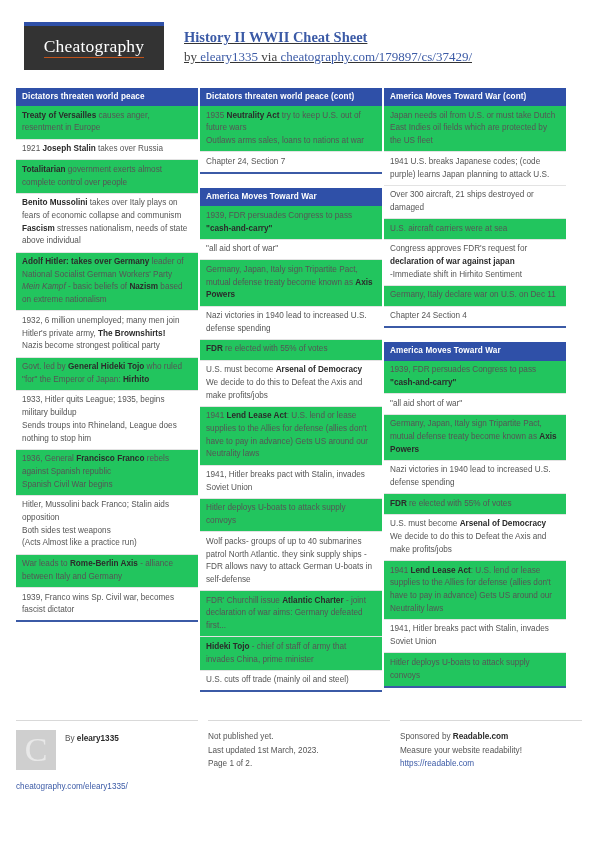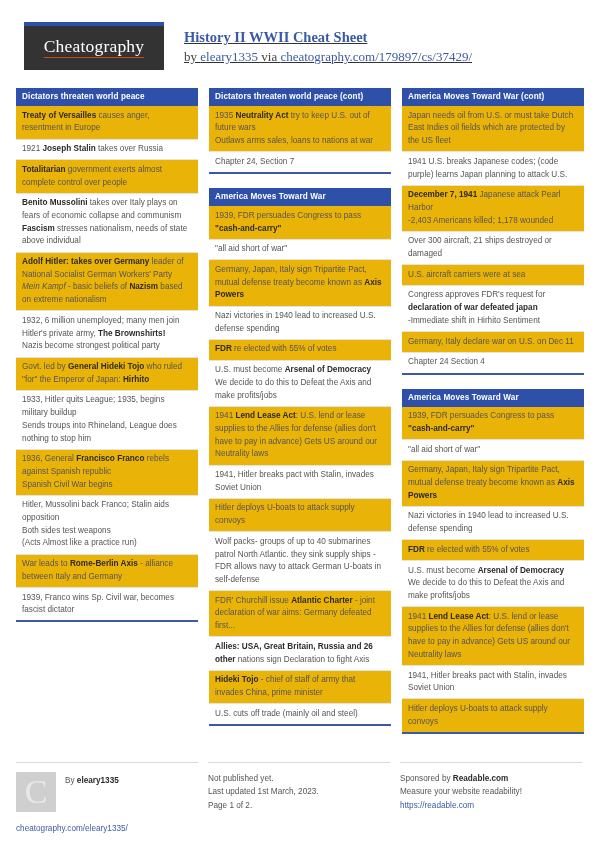--- a/index.html
+++ b/index.html
@@ -75,23 +75,22 @@
     line-height: 1.3;
   }
   .byline a {
     color: #3b5aa6;
     text-decoration: none;
   }
 
   
   .columns {
     display: flex;
-    gap: 10px;
+    gap: 2px;
     align-items: flex-start;
-    justify-content: space-between;
   }
   .col {
     width: 182px;
     flex: 0 0 182px;
   }
 
   
   .cs-table {
     margin-bottom: 14px;
     border-bottom: 2px solid #3b5aa6;
@@ -107,21 +106,21 @@
   }
   .cs-row {
     font-size: 8.2px;
     line-height: 1.55;
     padding: 3.5px 6px 3.5px 6px;
     border-bottom: 1px solid #e3e3e3;
     color: #555555;
     background: #ffffff;
   }
   .cs-row.alt {
-    background: #eab308;
+    background: #22c55e;
   }
   .cs-row:last-child {
     border-bottom: none;
   }
   .cs-row b {
     color: #2b2b2b;
     font-weight: bold;
   }
   .cs-row i {
   }
@@ -218,34 +217,32 @@
           <div class="cs-row"><span>"all aid short of war"</span></div>
           <div class="cs-row alt"><span>Germany, Japan, Italy sign Tripartite Pact, mutual defense treaty become known as </span><b>Axis Powers</b></div>
           <div class="cs-row"><span>Nazi victories in 1940 lead to increased U.S. defense spending</span></div>
           <div class="cs-row alt"><b>FDR</b><span> re elected with 55% of votes</span></div>
           <div class="cs-row"><span>U.S. must become </span><b>Arsenal of Democracy</b><br><span>We decide to do this to Defeat the Axis and make profits/jobs</span></div>
           <div class="cs-row alt"><span>1941 </span><b>Lend Lease Act</b><span>: U.S. lend or lease supplies to the Allies for defense (allies don't have to pay in advance) Gets US around our Neutrality laws</span></div>
           <div class="cs-row"><span>1941, Hitler breaks pact with Stalin, invades Soviet Union</span></div>
           <div class="cs-row alt"><span>Hitler deploys U-boats to attack supply convoys</span></div>
           <div class="cs-row"><span>Wolf packs- groups of up to 40 submarines patrol North Atlantic. they sink supply ships - FDR allows navy to attack German U-boats in self-defense</span></div>
           <div class="cs-row alt"><span>FDR' Churchill issue </span><b>Atlantic Charter</b><span> - joint declaration of war aims: Germany defeated first...</span></div>
-          <div class="cs-row"><b>Allies: USA, Great Britain, Russia and 26 other</b><span> nations sign Declaration to fight Axis</span></div>
           <div class="cs-row alt"><b>Hideki Tojo</b><span> - chief of staff of army that invades China, prime minister</span></div>
           <div class="cs-row"><span>U.S. cuts off trade (mainly oil and steel)</span></div>
         </div>
       </div>
     <div class="col">
         <div class="cs-table">
           <div class="cs-title">America Moves Toward War (cont)</div>
           <div class="cs-row alt"><span>Japan needs oil from U.S. or must take Dutch East Indies oil fields which are protected by the US fleet</span></div>
           <div class="cs-row"><span>1941 U.S. breaks Japanese codes; (code purple) learns Japan planning to attack U.S.</span></div>
-          <div class="cs-row alt"><b>December 7, 1941</b><span> Japanese attack Pearl Harbor</span><br><span>-2,403 Americans killed; 1,178 wounded</span></div>
           <div class="cs-row"><span>Over 300 aircraft, 21 ships destroyed or damaged</span></div>
           <div class="cs-row alt"><span>U.S. aircraft carriers were at sea</span></div>
-          <div class="cs-row"><span>Congress approves FDR's request for </span><b>declaration of war defeated japan</b><br><span>-Immediate shift in Hirhito Sentiment</span></div>
+          <div class="cs-row"><span>Congress approves FDR's request for </span><b>declaration of war against japan</b><br><span>-Immediate shift in Hirhito Sentiment</span></div>
           <div class="cs-row alt"><span>Germany, Italy declare war on U.S. on Dec 11</span></div>
           <div class="cs-row"><span>Chapter 24 Section 4</span></div>
         </div>
         <div class="cs-table">
           <div class="cs-title">America Moves Toward War</div>
           <div class="cs-row alt"><span>1939, FDR persuades Congress to pass </span><br><b>"cash-and-carry"</b></div>
           <div class="cs-row"><span>"all aid short of war"</span></div>
           <div class="cs-row alt"><span>Germany, Japan, Italy sign Tripartite Pact, mutual defense treaty become known as </span><b>Axis Powers</b></div>
           <div class="cs-row"><span>Nazi victories in 1940 lead to increased U.S. defense spending</span></div>
           <div class="cs-row alt"><b>FDR</b><span> re elected with 55% of votes</span></div>

